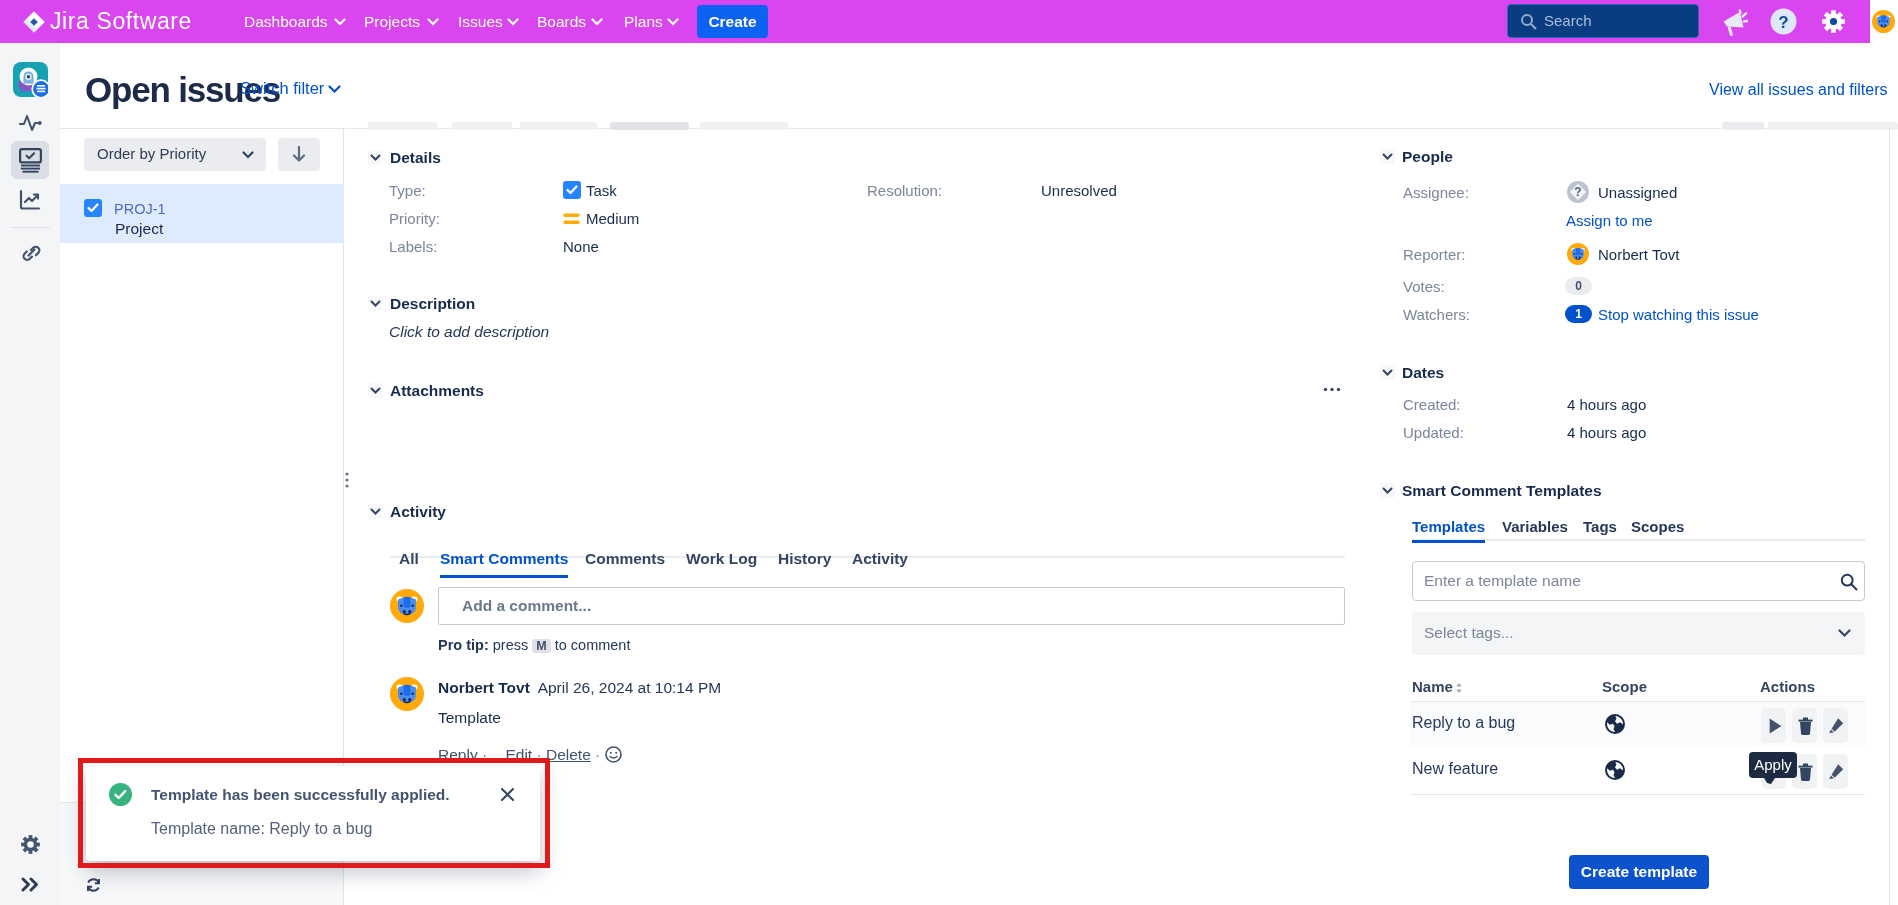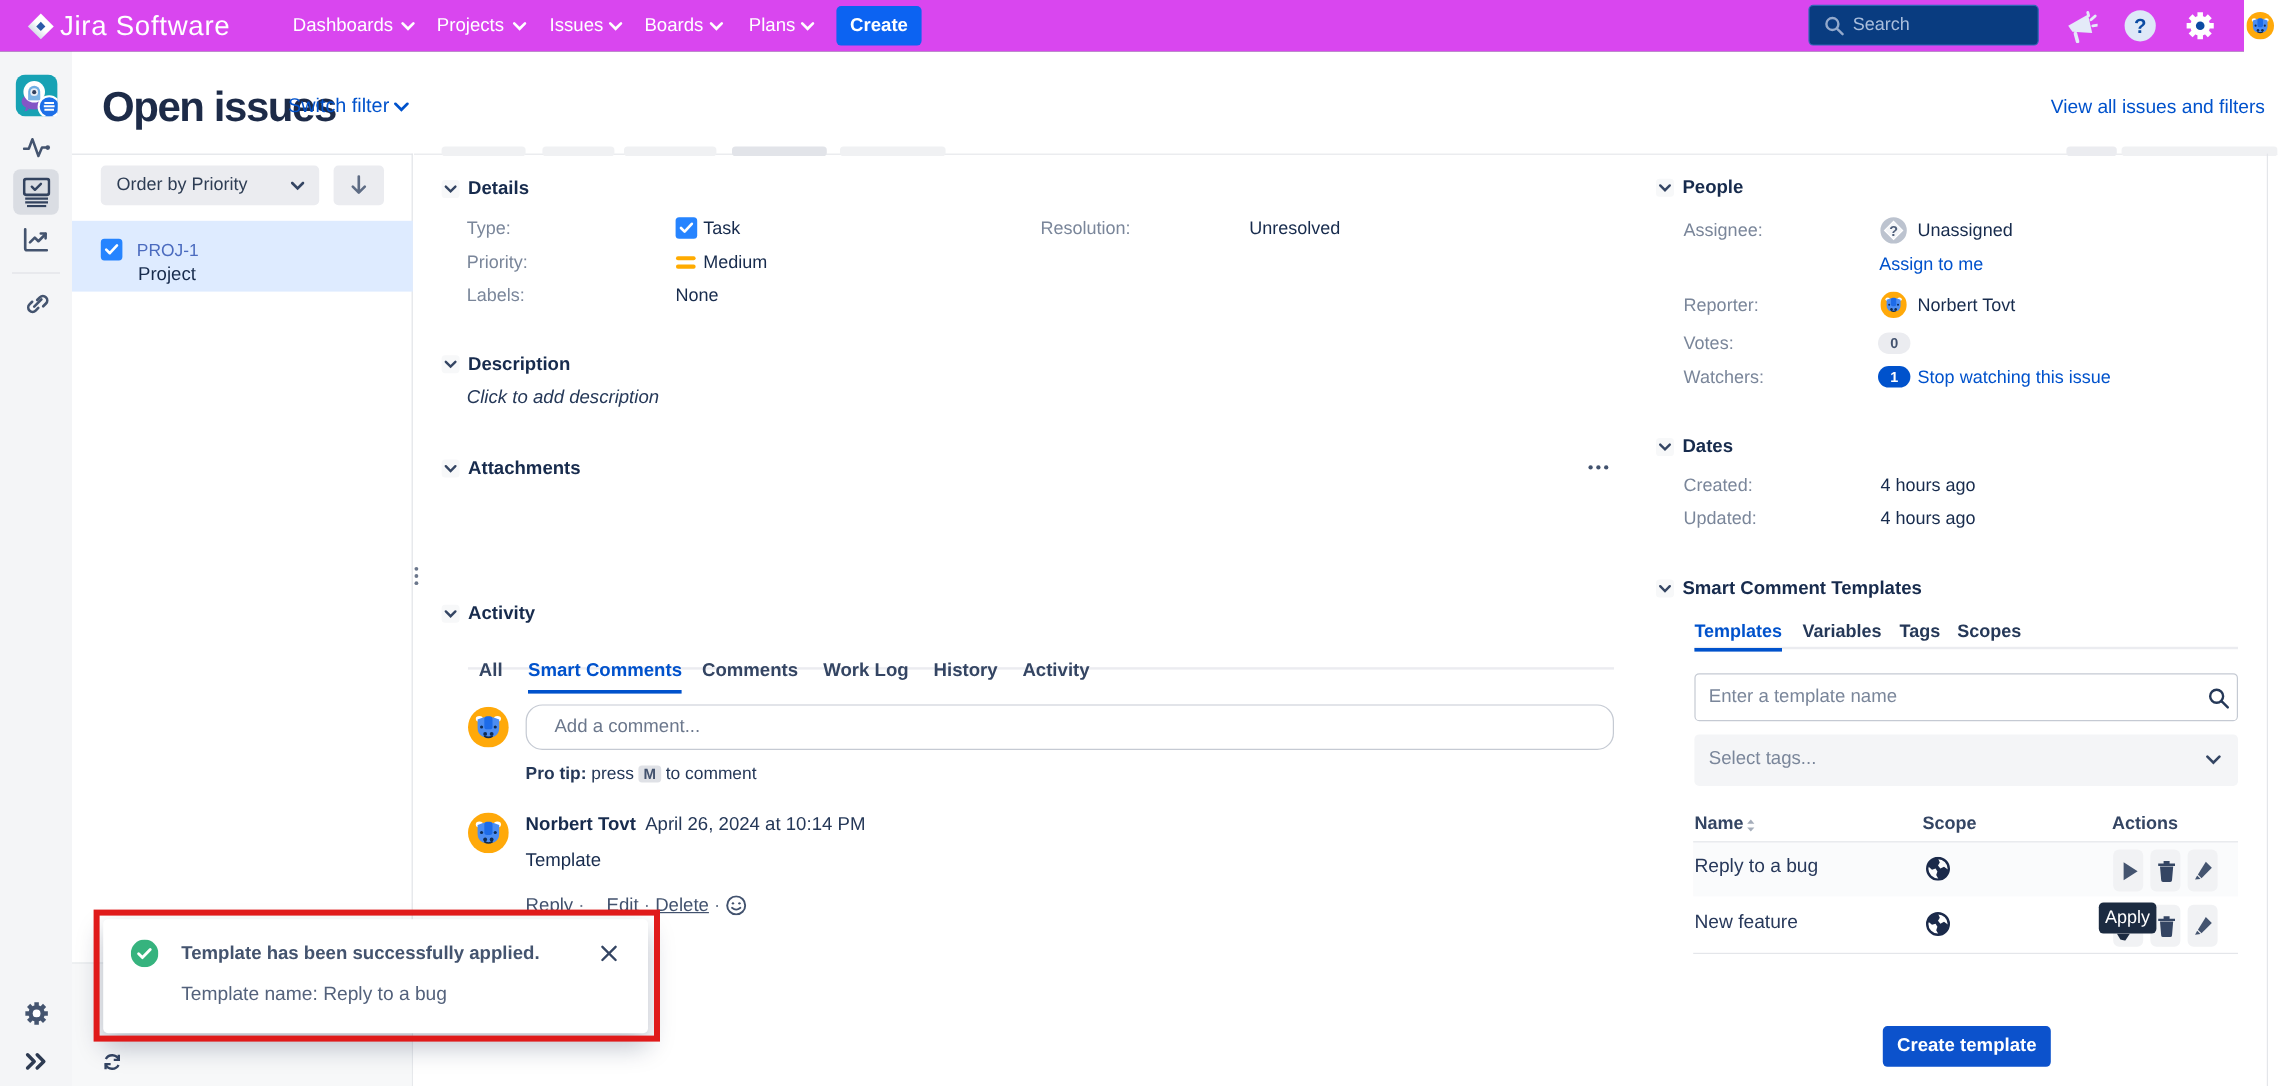--- a/index.html
+++ b/index.html
@@ -321,21 +321,21 @@
       <ellipse cx="9.5" cy="10" rx="3" ry="2.4" fill="#fff"></ellipse>
       <ellipse cx="24.5" cy="10" rx="3" ry="2.4" fill="#fff"></ellipse>
       <path fill="#4C8DF2" d="M8 10.5 q9 -4.5 18 0 v7 q0 5.5 -4.5 7.5 h-9 q-4.5 -2 -4.5 -7.5 z"></path>
       <rect x="13.6" y="7.8" width="6.8" height="11" rx="2.2" fill="#1D6BE8"></rect>
       <circle cx="11.3" cy="16.8" r="1.3" fill="#0F2B52"></circle>
       <circle cx="22.7" cy="16.8" r="1.3" fill="#0F2B52"></circle>
       <circle cx="14.3" cy="22.6" r="1.6" fill="#0F2B52"></circle>
       <circle cx="19.7" cy="22.6" r="1.6" fill="#0F2B52"></circle>
       <path d="M13.5 24.3 q3.5 2.4 7 0" stroke="#0F2B52" stroke-width="1.4" fill="none"></path>
     </svg>
-    <div class="abs" style="left:93px;top:458px;width:907px;height:38px;border:1px solid #C5CAD3;border-radius:14px;">
+    <div class="abs" style="left:93px;top:458px;width:907px;height:38px;border:1px solid #C5CAD3;border-radius:2px;font-weight:bold;">
       <div class="abs" style="left:23px;top:9px;font-size:15.5px;color:#6B778C;">Add a comment...</div>
     </div>
     <div class="abs" style="left:93px;top:508px;font-size:14.5px;color:#253858;"><b>Pro tip:</b> press <span style="display:inline-block;background:#DFE1E6;border-radius:3px;padding:0 4px;font-weight:700;font-size:12.5px;color:#42526E;">M</span> to comment</div>
 
     <svg class="abs" style="left:45px;top:548px" width="34" height="34" viewBox="0 0 34 34">
       <circle cx="17" cy="17" r="17" fill="#FFA90A"></circle>
       <ellipse cx="9.5" cy="10" rx="3" ry="2.4" fill="#fff"></ellipse>
       <ellipse cx="24.5" cy="10" rx="3" ry="2.4" fill="#fff"></ellipse>
       <path fill="#4C8DF2" d="M8 10.5 q9 -4.5 18 0 v7 q0 5.5 -4.5 7.5 h-9 q-4.5 -2 -4.5 -7.5 z"></path>
       <rect x="13.6" y="7.8" width="6.8" height="11" rx="2.2" fill="#1D6BE8"></rect>

